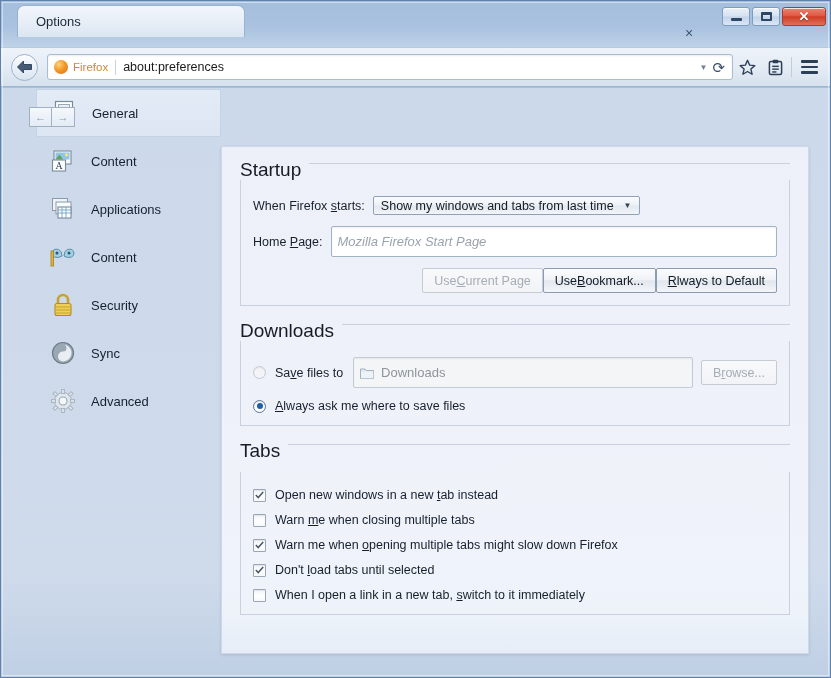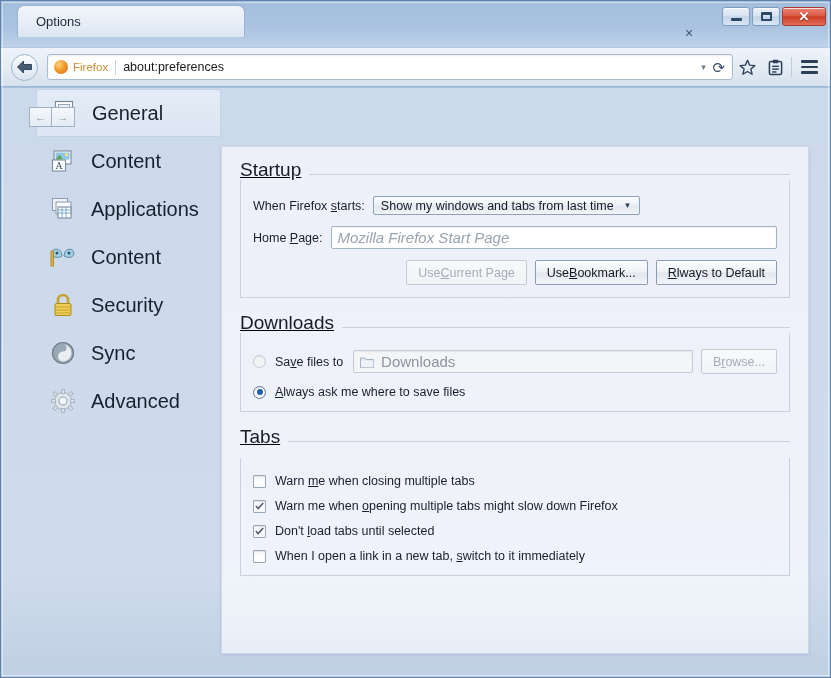--- a/index.html
+++ b/index.html
@@ -257,43 +257,42 @@
   }
   .side-icon {
     width: 30px; height: 30px;
     flex: none;
     display: flex;
     align-items: center;
     justify-content: center;
     margin-right: 13px;
   }
   .side-label {
-    font-size: 20px;
+    font-size: 13px;
     color: #16212e;
   }
 
   
   .panel {
     position: absolute;
     left: 220px; top: 145px;
     width: 588px; height: 508px;
     background: linear-gradient(to bottom, #eef0f9 0%, #f0f2fa 70%, #eef3fa 92%, #e6edf7 100%);
     border: 1px solid #cfd8ea;
     border-radius: 2px 2px 0 0;
     box-shadow: 0 1px 3px rgba(60,80,110,0.18);
     padding: 12px 18px 0 18px;
   }
 
   
   .group { margin-bottom: 4px; }
   .group-head {
     display: flex;
-    align-items: center;
+    align-items: flex-start;
     margin-bottom: 10px;
-    text-decoration: underline;
   }
   .group-title {
     font-size: 19px;
     color: #171c24;
     white-space: nowrap;
     padding-right: 8px;
   }
   .group-rule {
     flex: 1;
     height: 1px;
@@ -340,28 +339,28 @@
   .dropdown .dd-text { flex: 1; }
   .dd-arrow {
     font-size: 8px;
     color: #31414f;
     margin-left: 10px;
     margin-right: 3px;
   }
 
   
   .textinput {
-    height: 23px;
+    height: 31px;
     background: #fff;
     border: 1px solid #a3b3c6;
     border-radius: 2px;
     display: flex;
     align-items: center;
     padding: 0 6px;
-    font-size: 15px;
+    font-size: 13px;
     box-shadow: inset 0 1px 2px rgba(0,0,0,0.06);
   }
   .textinput.grow { flex: 1; }
   .placeholder {
     color: #9aa3ad;
     font-style: italic;
   }
   .textinput.disabled {
     background: #f4f5f7;
     border-color: #c3ccd6;
@@ -370,21 +369,21 @@
   .folder-icon {
     width: 14px; height: 12px;
     flex: none;
     margin-right: 7px;
   }
 
   
   .btnrow {
     display: flex;
     justify-content: flex-end;
-    gap: 8px;
+    gap: 0;
     margin-top: 9px;
   }
   .btn {
     height: 25px;
     padding: 0 11px;
     border: 1px solid #8b9cb0;
     border-radius: 2px;
     background: linear-gradient(to bottom, #fbfcfe 0%, #eff2f6 47%, #e2e7ee 52%, #f3f5f9 100%);
     font-size: 12.5px;
     color: #131a23;
@@ -694,20 +693,28 @@
       </div>
     </div>
 
     <div class="group" style="margin-top:14px;">
       <div class="group-head">
         <span class="group-title">Tabs</span>
         <span class="group-rule"></span>
       </div>
       <div class="group-box tabs-list">
 
+        <div class="ctl-row">
+          <span class="checkbox">
+            <svg width="9" height="8" viewBox="0 0 9 8">
+                <path d="M0.8 4 L3.2 6.6 L8.2 0.9" fill="none" stroke="#4a5866" stroke-width="1.5"></path>
+              </svg>
+          </span>
+          <span class="ctl-label"><span>Open new windows in a new </span><u>t</u><span>ab instead</span></span>
+        </div>
 
         <div class="ctl-row">
           <span class="checkbox"></span>
           <span class="ctl-label"><span>Warn </span><u>m</u><span>e when closing multiple tabs</span></span>
         </div>
 
         <div class="ctl-row">
           <span class="checkbox">
             <svg width="9" height="8" viewBox="0 0 9 8">
                 <path d="M0.8 4 L3.2 6.6 L8.2 0.9" fill="none" stroke="#4a5866" stroke-width="1.5"></path>

